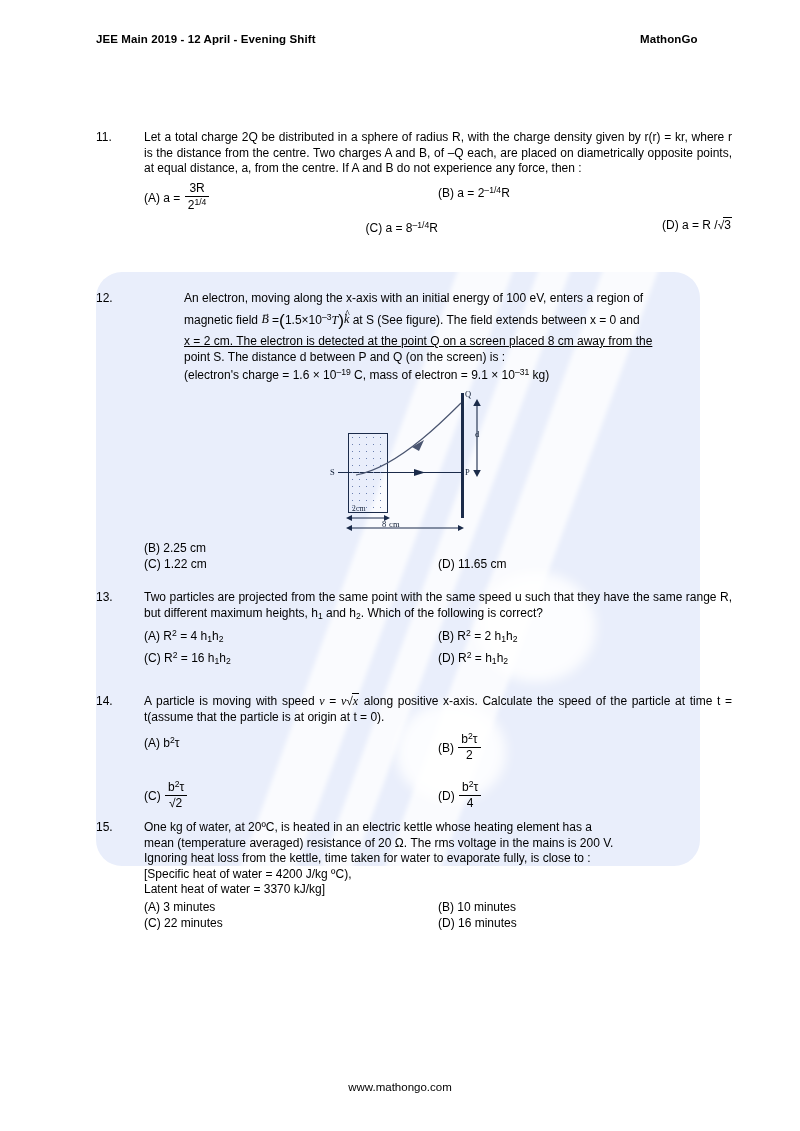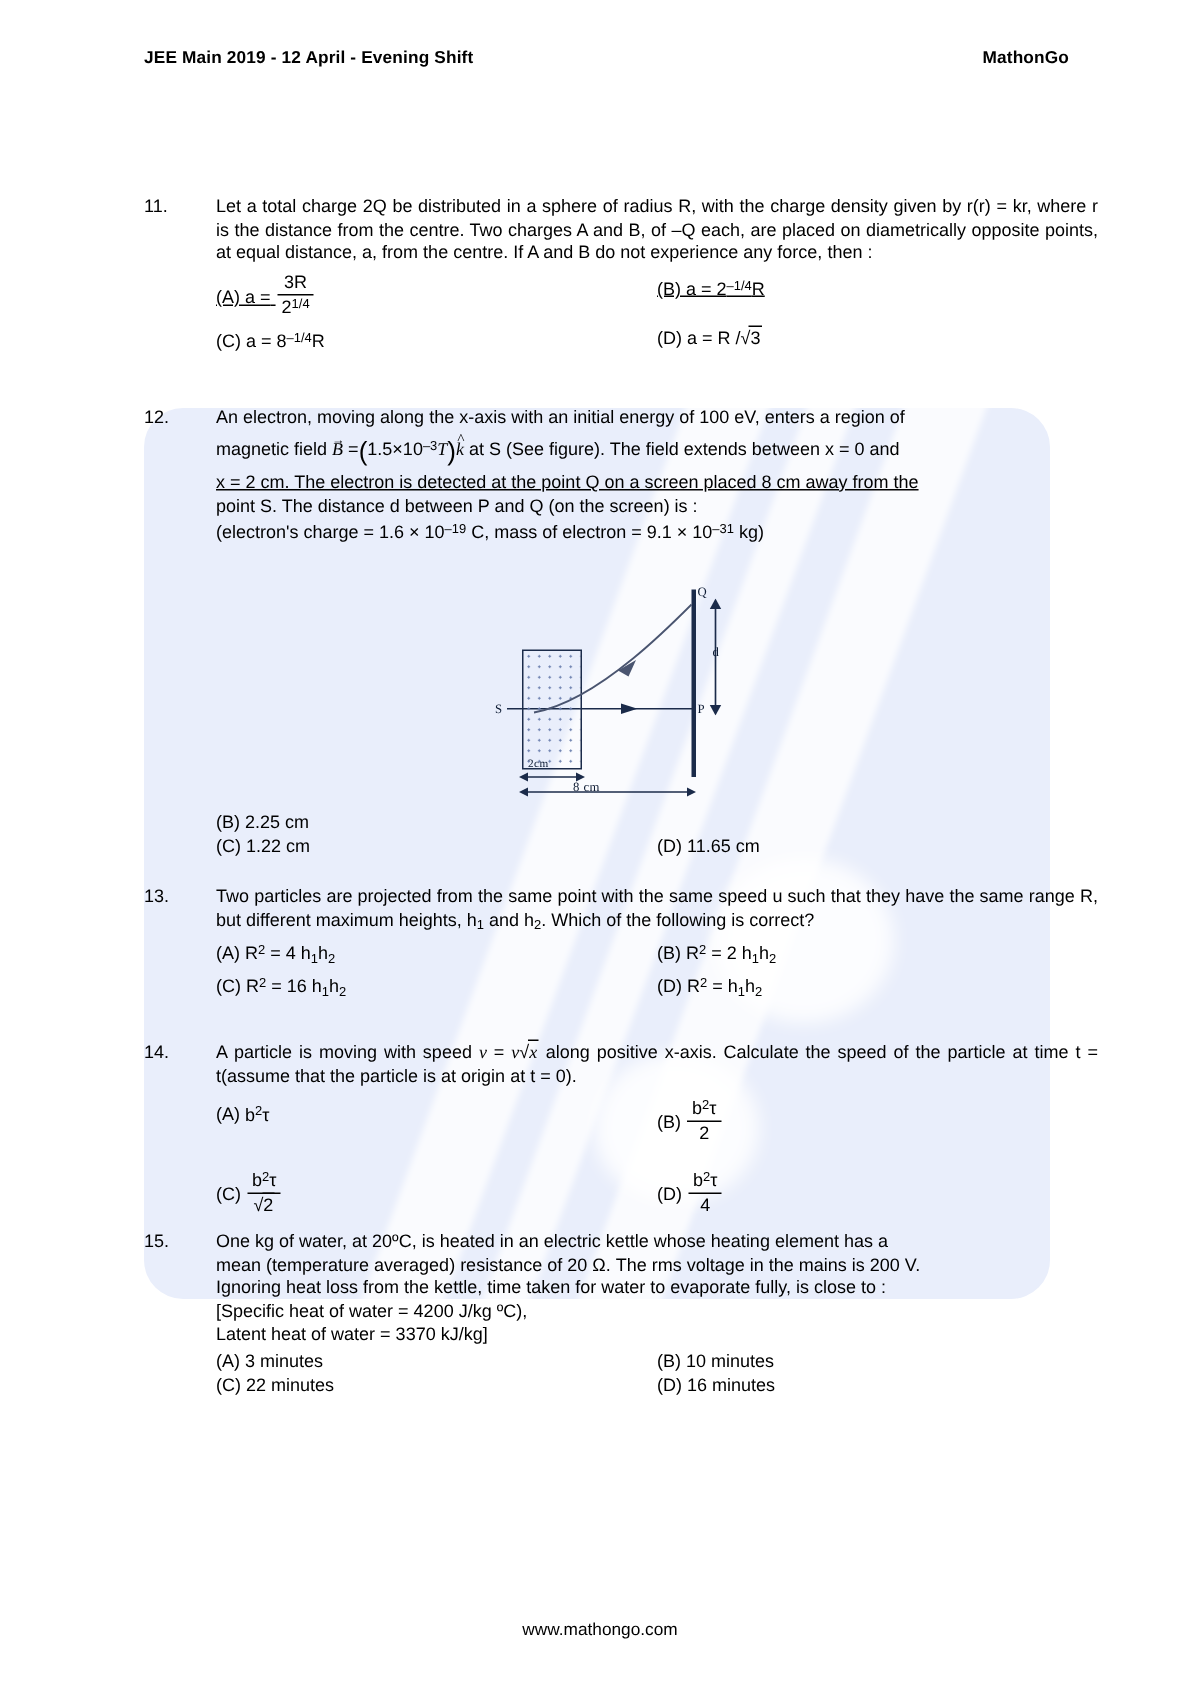--- a/index.html
+++ b/index.html
@@ -58,21 +58,21 @@
   }
 
   .hdr {
     position: absolute;
     top: 33px;
     font-size: 11.5px;
     font-weight: bold;
     letter-spacing: 0.1px;
   }
   .hdr.left  { left: 96px; }
-  .hdr.right { left: 640px; margin-left: 15px; }
+  .hdr.right { left: 640px; }
 
   .ftr {
     position: absolute;
     top: 1081px;
     left: 0;
     width: 800px;
     text-align: center;
     font-size: 11.5px;
   }
 
@@ -212,45 +212,45 @@
 <div id="page">
 
   <div class="hdr left">JEE Main 2019 - 12 April - Evening Shift</div>
   <div class="hdr right">MathonGo</div>
 
   <div class="qblock" style="top:130px;">
     <div class="qnum">11.</div>
     <div class="qbody just">Let a total charge 2Q be distributed in a sphere of radius R, with the charge density given by r(r) = kr, where r is the distance from the centre. Two charges A and B, of –Q each, are placed on diametrically opposite points, at equal distance, a, from the centre. If A and B do not experience any force, then :</div>
 
     <div class="opts">
-      <div class="optrow tall" style="margin-top:6px;text-decoration:underline;">
+      <div class="optrow tall" style="margin-top:6px;">
         <div>
           <span class="opt-lbl">(A)  a =</span>
           <span class="frac">
             <span class="num">3R</span>
             <span class="den"><span>2</span><sup class="nowrap">1/4</sup></span>
           </span>
         </div>
         <div>
           <span>(B)  a = 2</span><sup>–1/4</sup><span>R</span>
         </div>
       </div>
 
-      <div class="optrow tall" style="margin-top:0;">
+      <div class="optrow tall" style="margin-top:0;text-align:right;">
         <div>
           <span>(C) a = 8</span><sup>–1/4</sup><span>R</span>
         </div>
         <div>
           <span>(D) a = R /</span><span class="nowrap">√<span class="sqrt">3</span></span>
         </div>
       </div>
     </div>
   </div>
 
-  <div class="qblock" style="top:271px;">
+  <div class="qblock" style="top:291px;padding-left:40px;">
     <div class="qnum">12.</div>
     <div class="qbody">
       <div class="just">An electron, moving along the x-axis with an initial energy of 100 eV, enters a region of</div>
       <div style="margin-top:3px;">
         <span>magnetic field</span>
         <span class="mi vec">B</span>
         <span>=</span><span class="bigparen">(</span><span>1.5×10</span><sup>–3</sup><span class="mi">T</span><span class="bigparen">)</span><span class="mi hat">k</span>
         <span>at S (See figure). The field extends between x = 0 and</span>
       </div>
       <div style="margin-top:6px;text-decoration:underline;" class="just">x = 2 cm. The electron is detected at the point Q on a screen placed 8 cm away from the</div>

